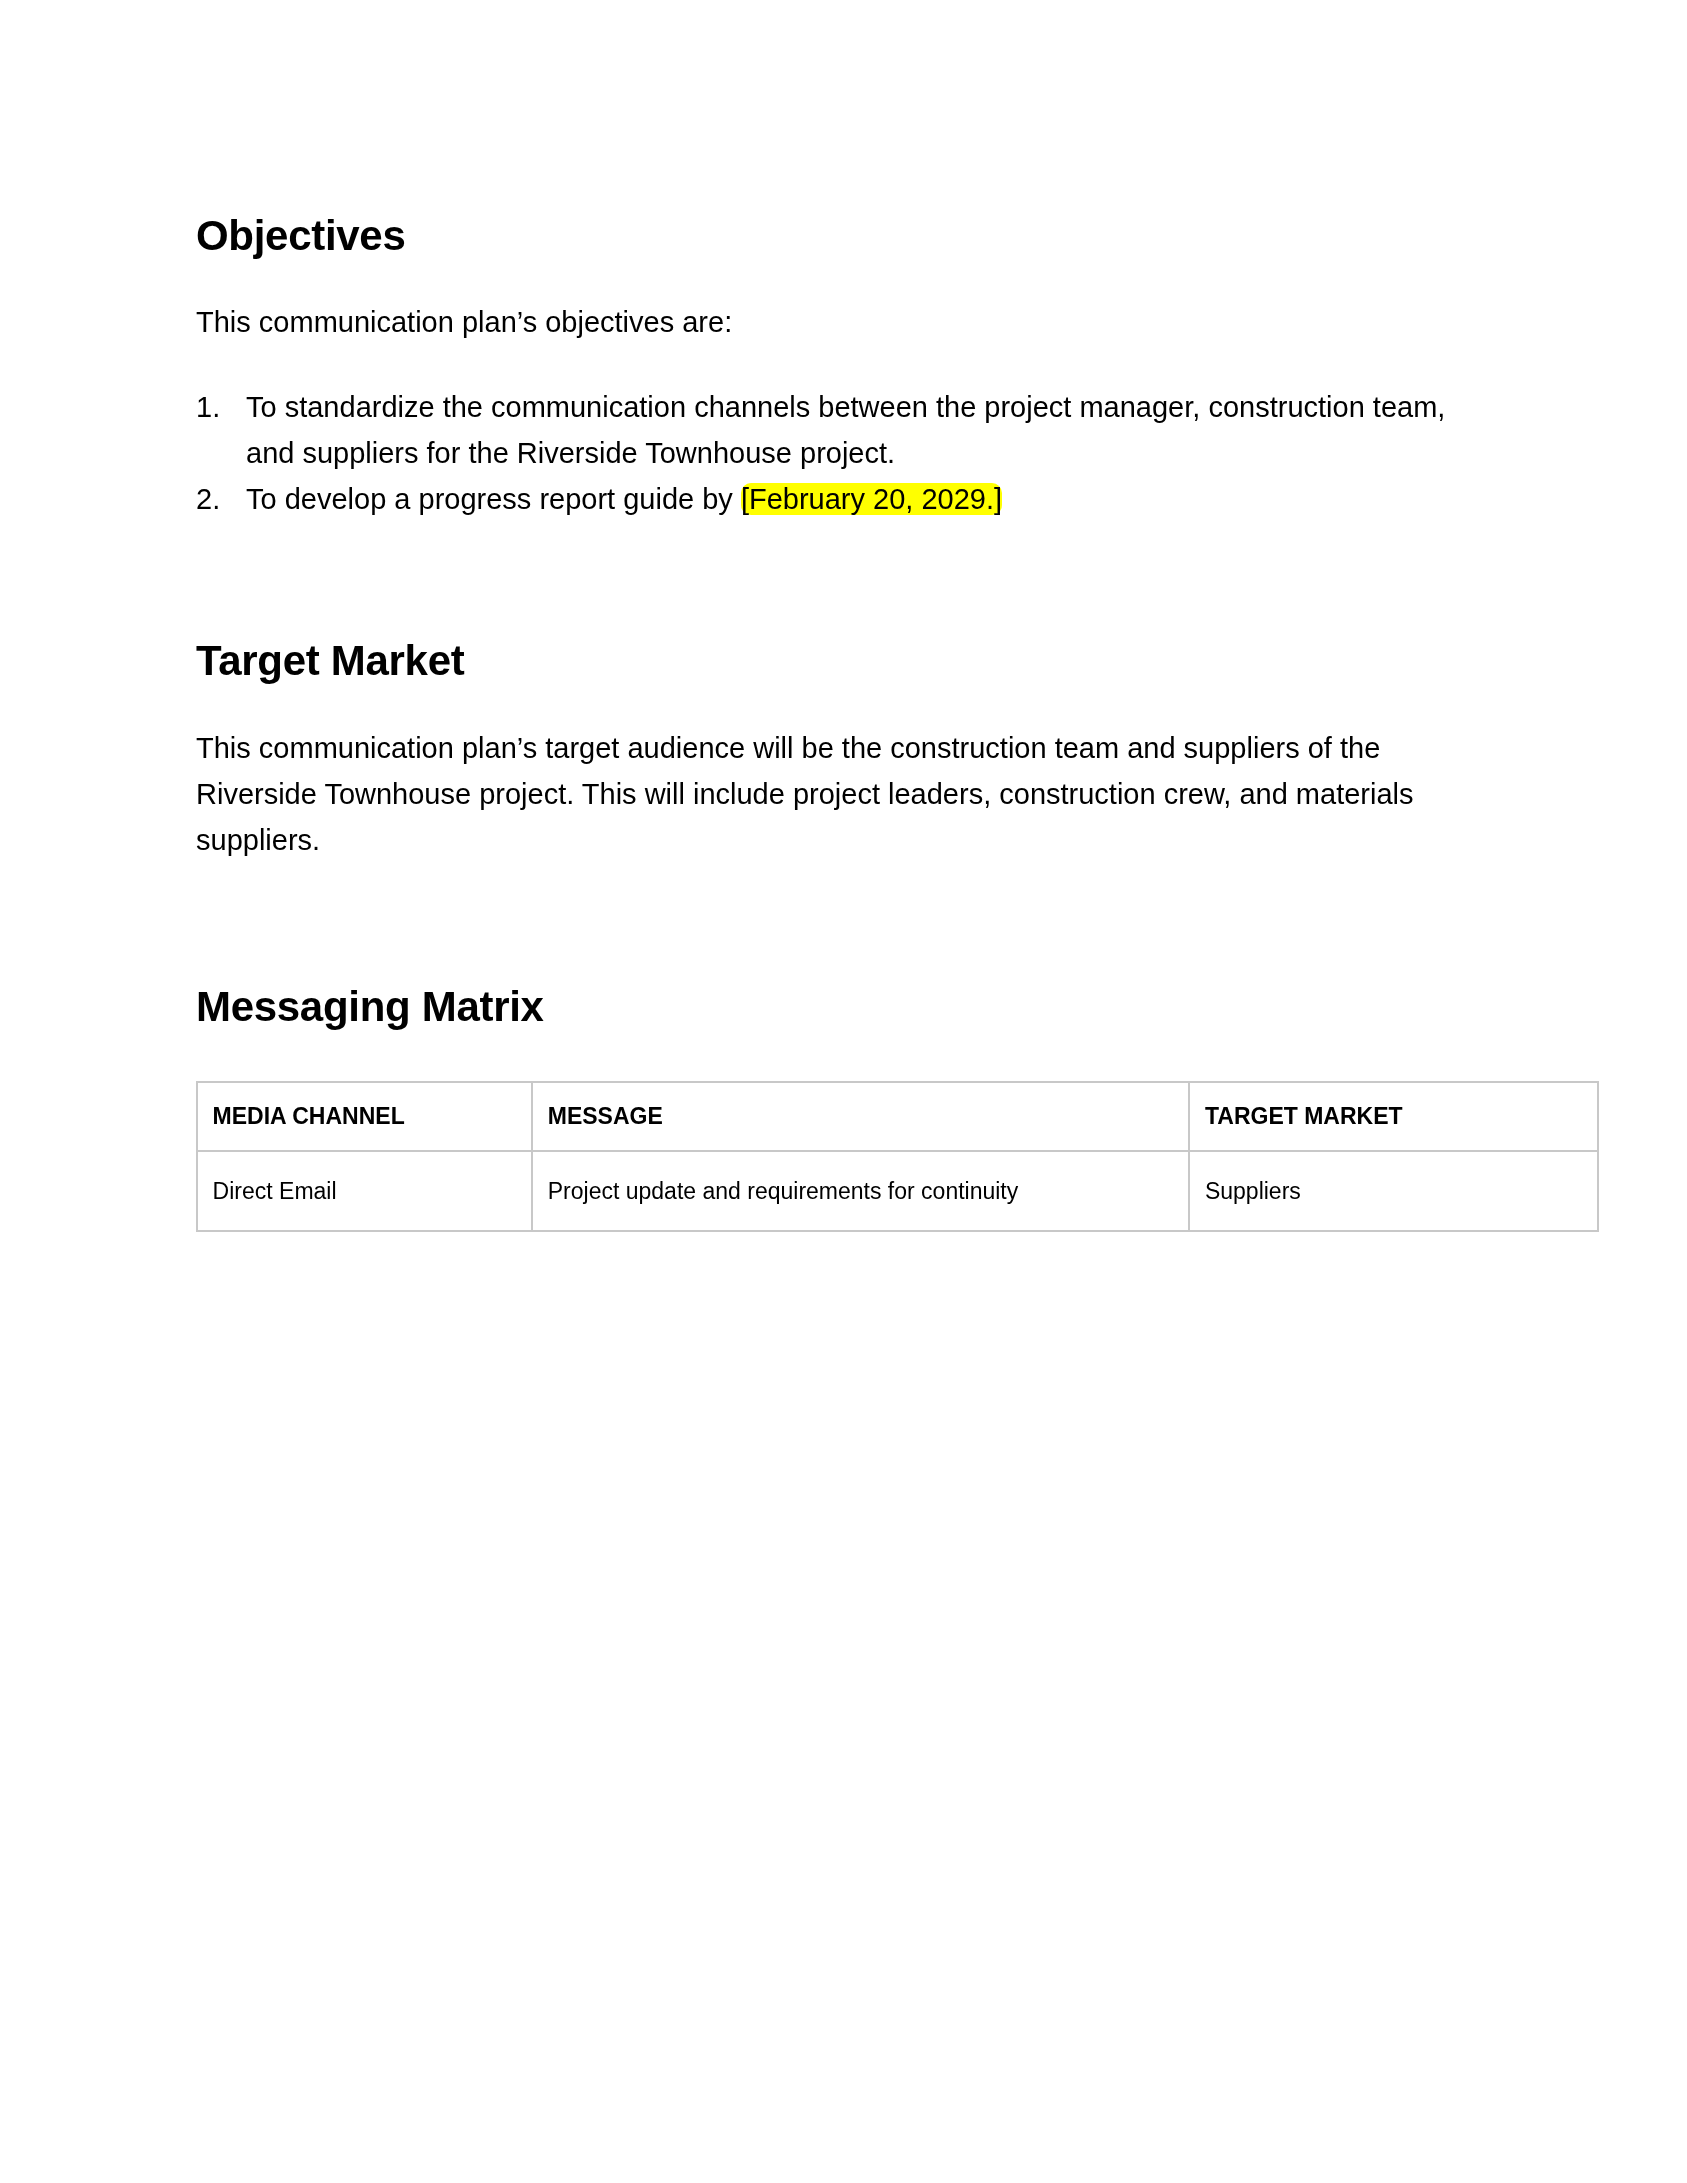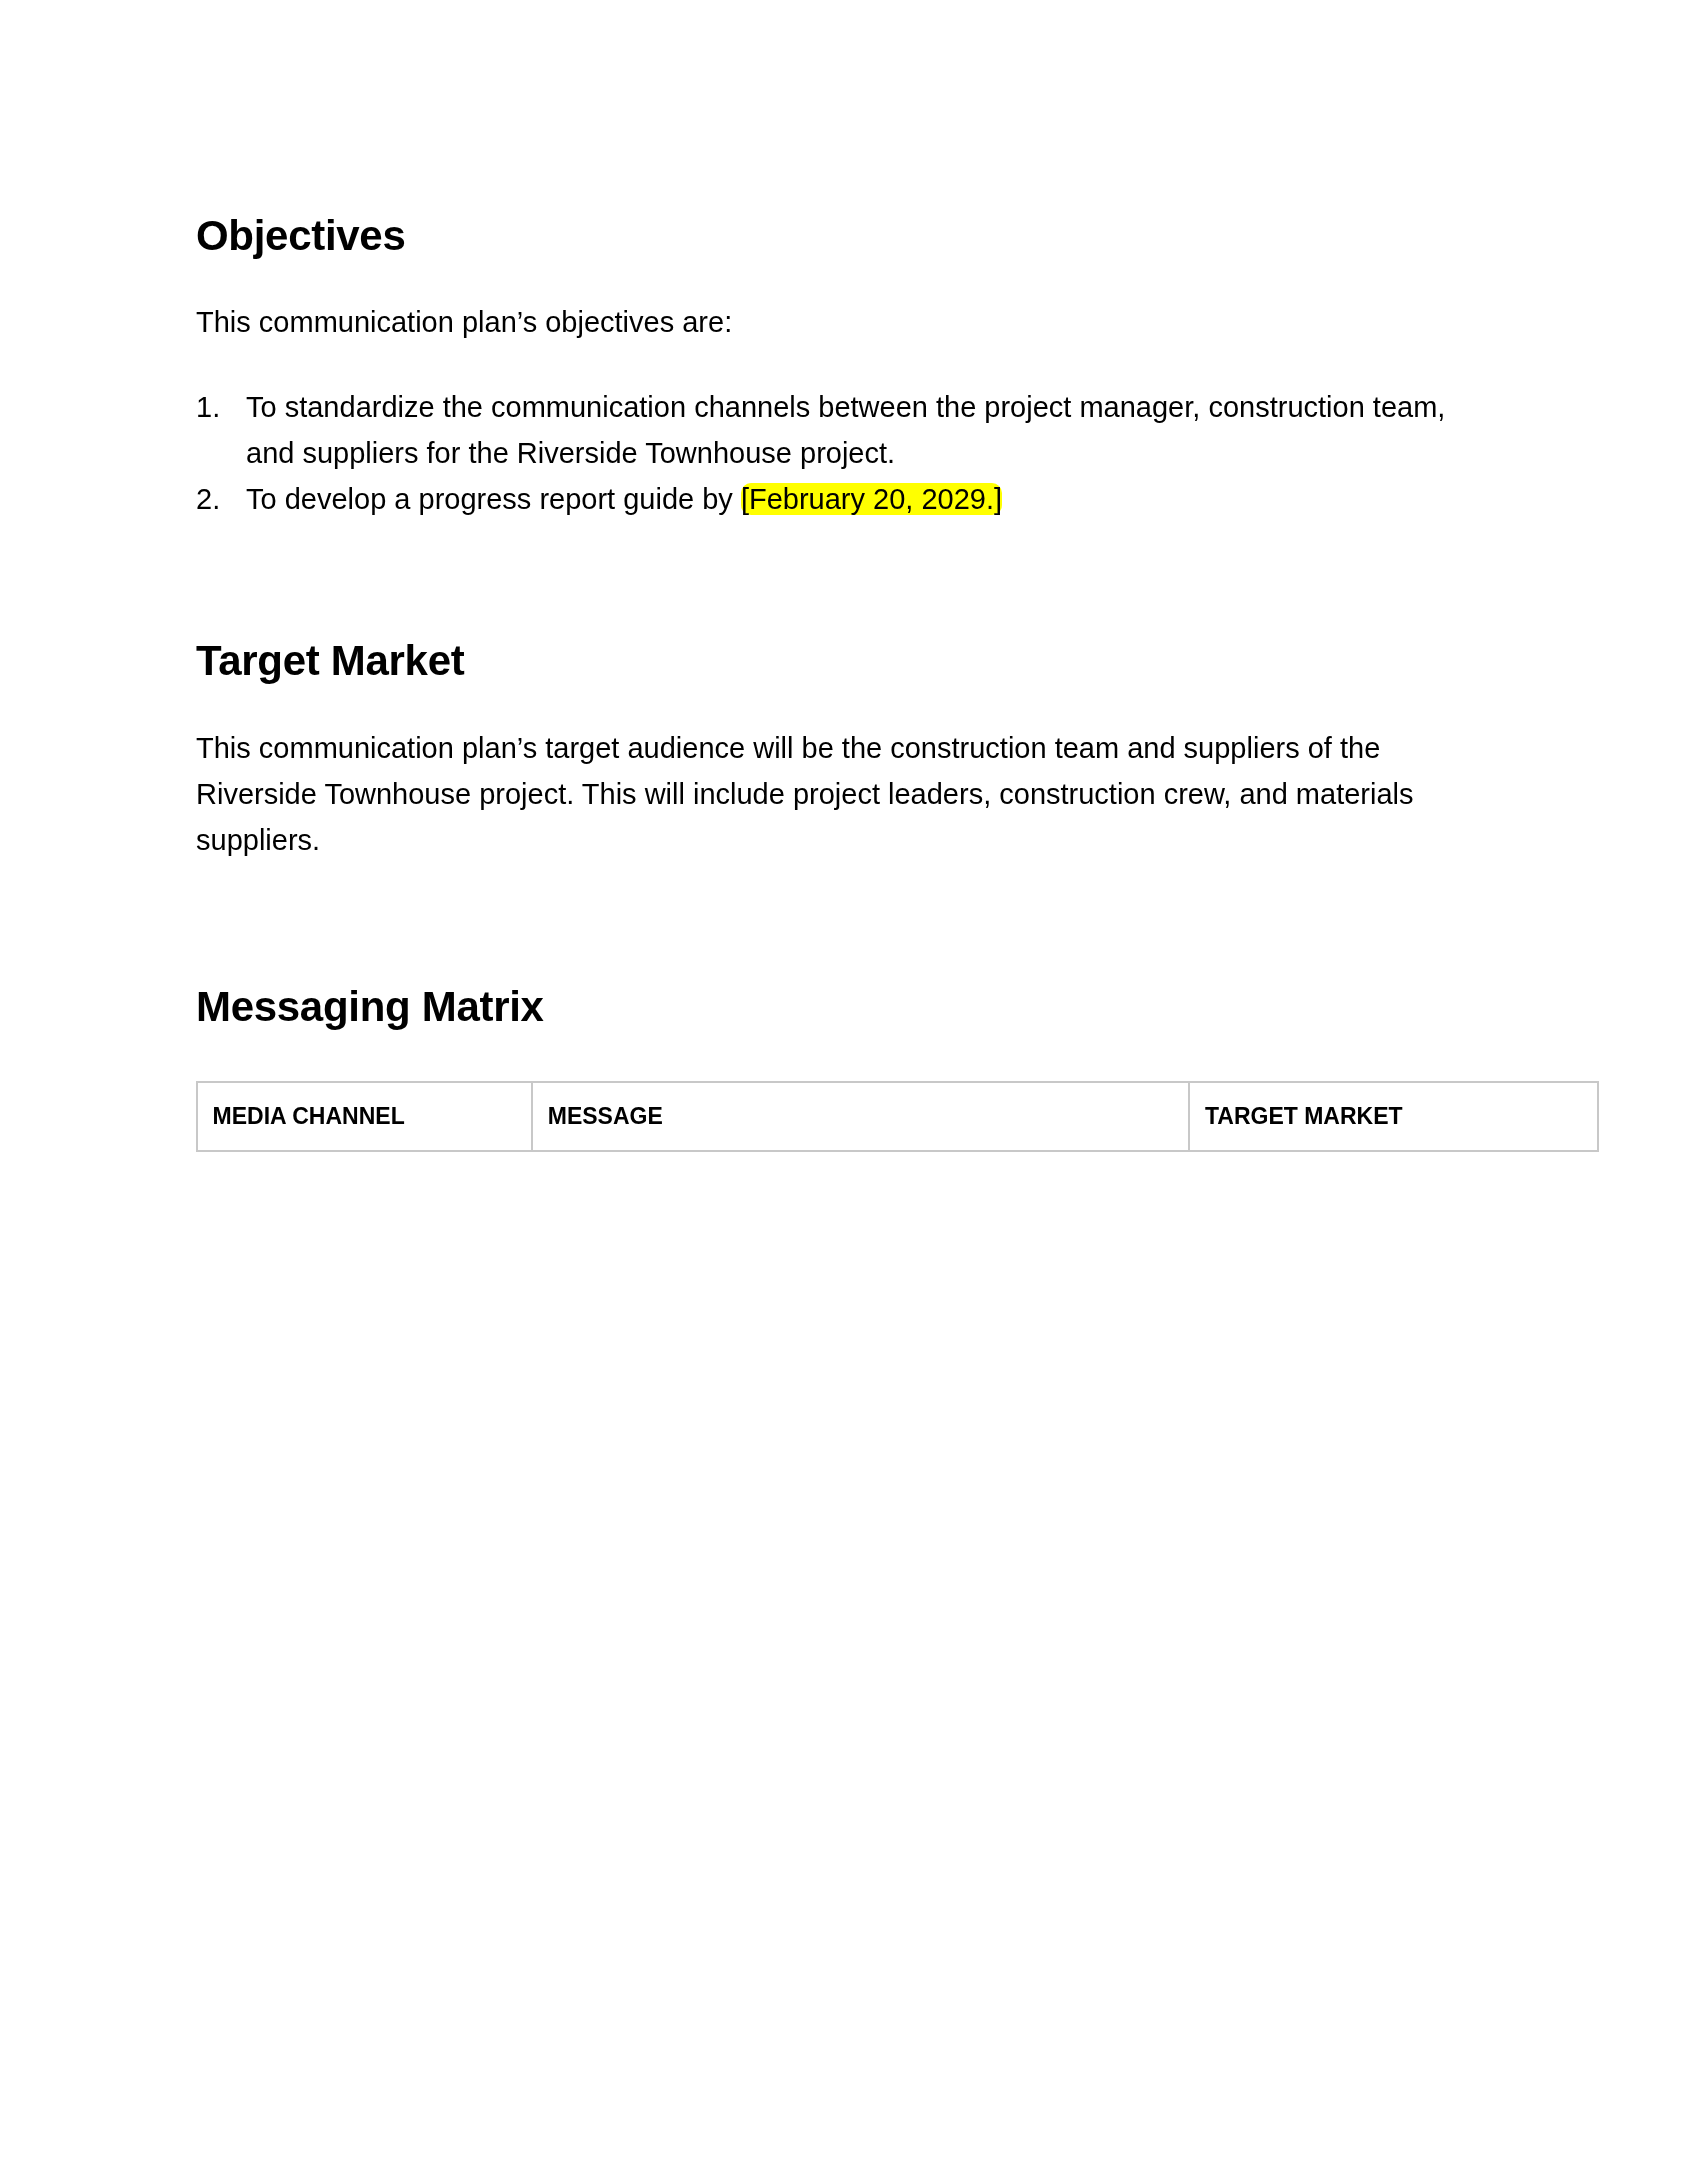--- a/index.html
+++ b/index.html
@@ -44,17 +44,22 @@
 
   <table class="matrix">
     <thead>
       <tr>
         <th class="col1">MEDIA CHANNEL</th>
         <th class="col2">MESSAGE</th>
         <th class="col3">TARGET MARKET</th>
       </tr>
     </thead>
     <tbody>
+      <tr>
+        <td>Direct Email</td>
+        <td>Project update and requirements for continuity</td>
+        <td>Suppliers</td>
+      </tr>
     </tbody>
   </table>
 
 </div>
 
 
 </body></html>

